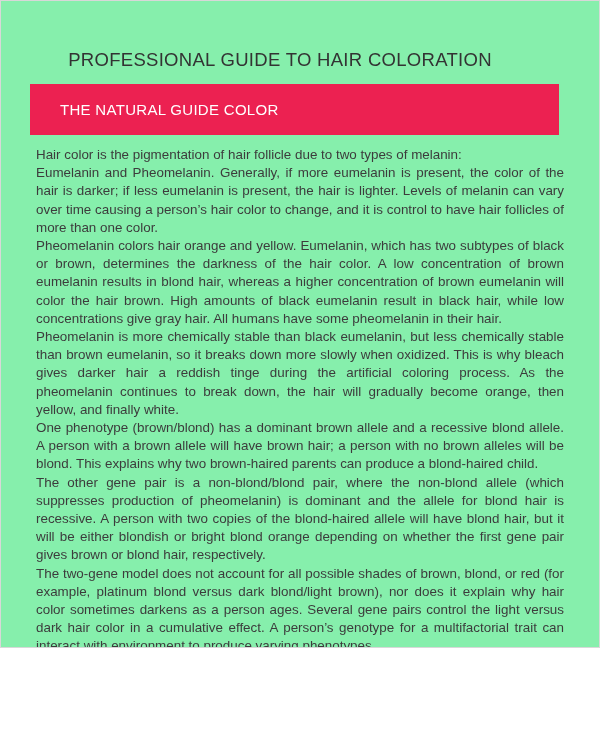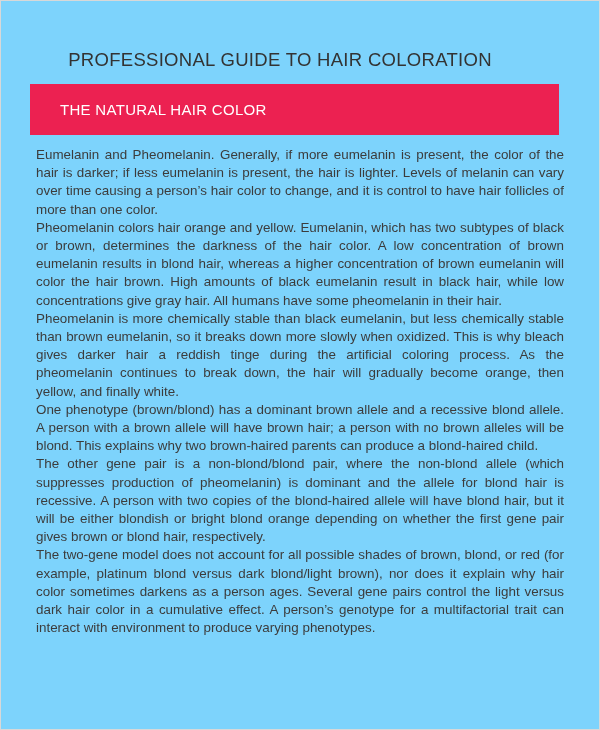--- a/index.html
+++ b/index.html
@@ -3,23 +3,23 @@
 <meta charset="utf-8">
 <style>
   html, body {
     margin: 0;
     padding: 0;
     background: #ffffff;
   }
   .page {
     position: relative;
     width: 600px;
-    height: 730px;
+    height: 648px;
     box-sizing: border-box;
-    background: #7dd3fc;
+    background: #86efac;
     border: 1px solid #d8d8d8;
     font-family: "Liberation Sans", "DejaVu Sans", sans-serif;
     overflow: hidden;
   }
   .doc-title {
     margin: 48px 40px 0 0;
     text-align: center;
     font-size: 18.5px;
     font-weight: 400;
     letter-spacing: 0.3px;
@@ -52,24 +52,25 @@
   }
 </style>
 </head>
 <body>
 
 <div class="page" style="border-color: rgb(216, 216, 216);">
 
   <h1 class="doc-title" style="color: rgb(51, 51, 51);">PROFESSIONAL GUIDE TO HAIR COLORATION</h1>
 
   <div class="section-banner" style="background-color: rgb(236, 33, 81);">
-    <span style="color: rgb(255, 255, 255);">THE NATURAL HAIR COLOR</span>
+    <span style="color: rgb(255, 255, 255);">THE NATURAL GUIDE COLOR</span>
   </div>
 
   <div class="content" style="color: rgb(60, 60, 60);">
+    <p>Hair color is the pigmentation of hair follicle due to two types of melanin:</p>
     <p>Eumelanin and Pheomelanin. Generally, if more eumelanin is present, the color of the hair is darker; if less eumelanin is present, the hair is lighter. Levels of melanin can vary over time causing a person’s hair color to change, and it is control to have hair follicles of more than one color.</p>
     <p>Pheomelanin colors hair orange and yellow. Eumelanin, which has two subtypes of black or brown, determines the darkness of the hair color. A low concentration of brown eumelanin results in blond hair, whereas a higher concentration of brown eumelanin will color the hair brown. High amounts of black eumelanin result in black hair, while low concentrations give gray hair. All humans have some pheomelanin in their hair.</p>
     <p>Pheomelanin is more chemically stable than black eumelanin, but less chemically stable than brown eumelanin, so it breaks down more slowly when oxidized. This is why bleach gives darker hair a reddish tinge during the artificial coloring process. As the pheomelanin continues to break down, the hair will gradually become orange, then yellow, and finally white.</p>
     <p>One phenotype (brown/blond) has a dominant brown allele and a recessive blond allele. A person with a brown allele will have brown hair; a person with no brown alleles will be blond. This explains why two brown-haired parents can produce a blond-haired child.</p>
     <p>The other gene pair is a non-blond/blond pair, where the non-blond allele (which suppresses production of pheomelanin) is dominant and the allele for blond hair is recessive. A person with two copies of the blond-haired allele will have blond hair, but it will be either blondish or bright blond orange depending on whether the first gene pair gives brown or blond hair, respectively.</p>
     <p>The two-gene model does not account for all possible shades of brown, blond, or red (for example, platinum blond versus dark blond/light brown), nor does it explain why hair color sometimes darkens as a person ages. Several gene pairs control the light versus dark hair color in a cumulative effect. A person’s genotype for a multifactorial trait can interact with environment to produce varying phenotypes.</p>
   </div>
 
 </div>
 

